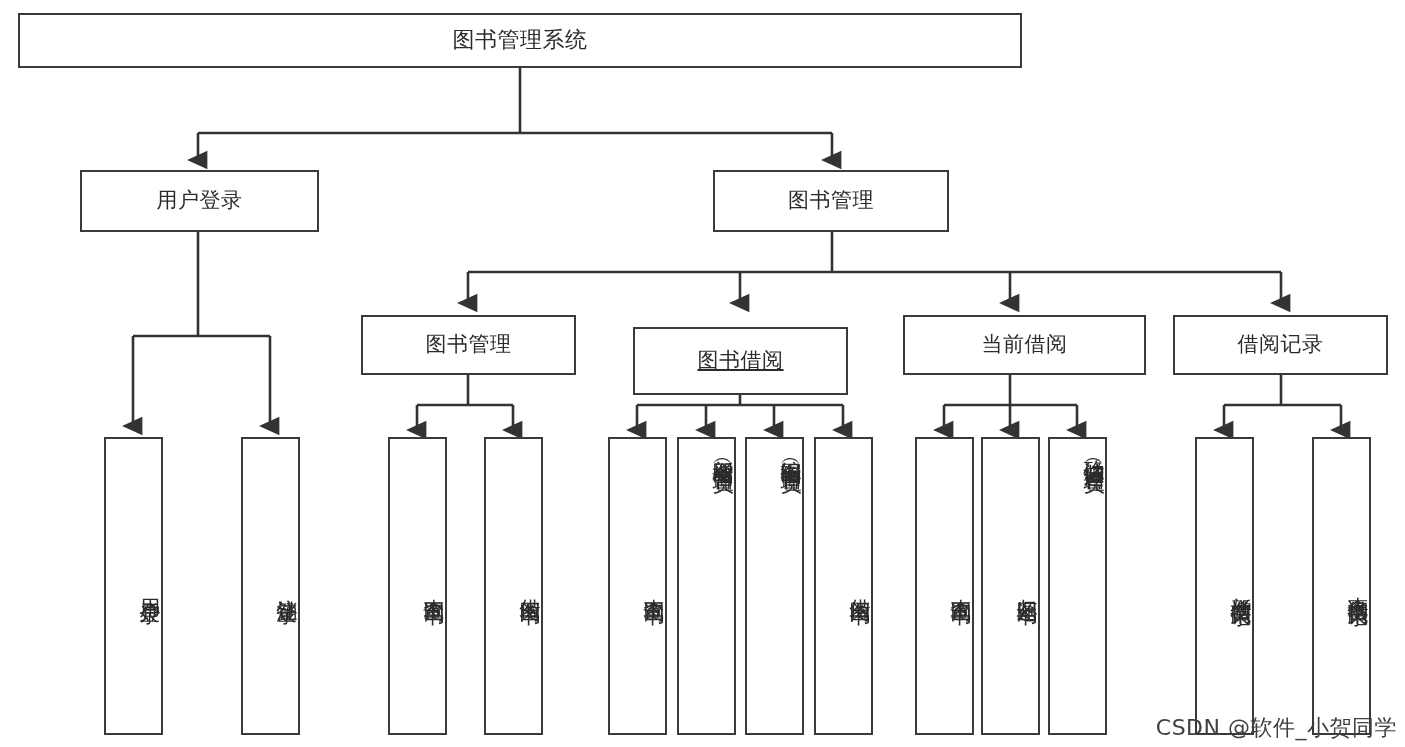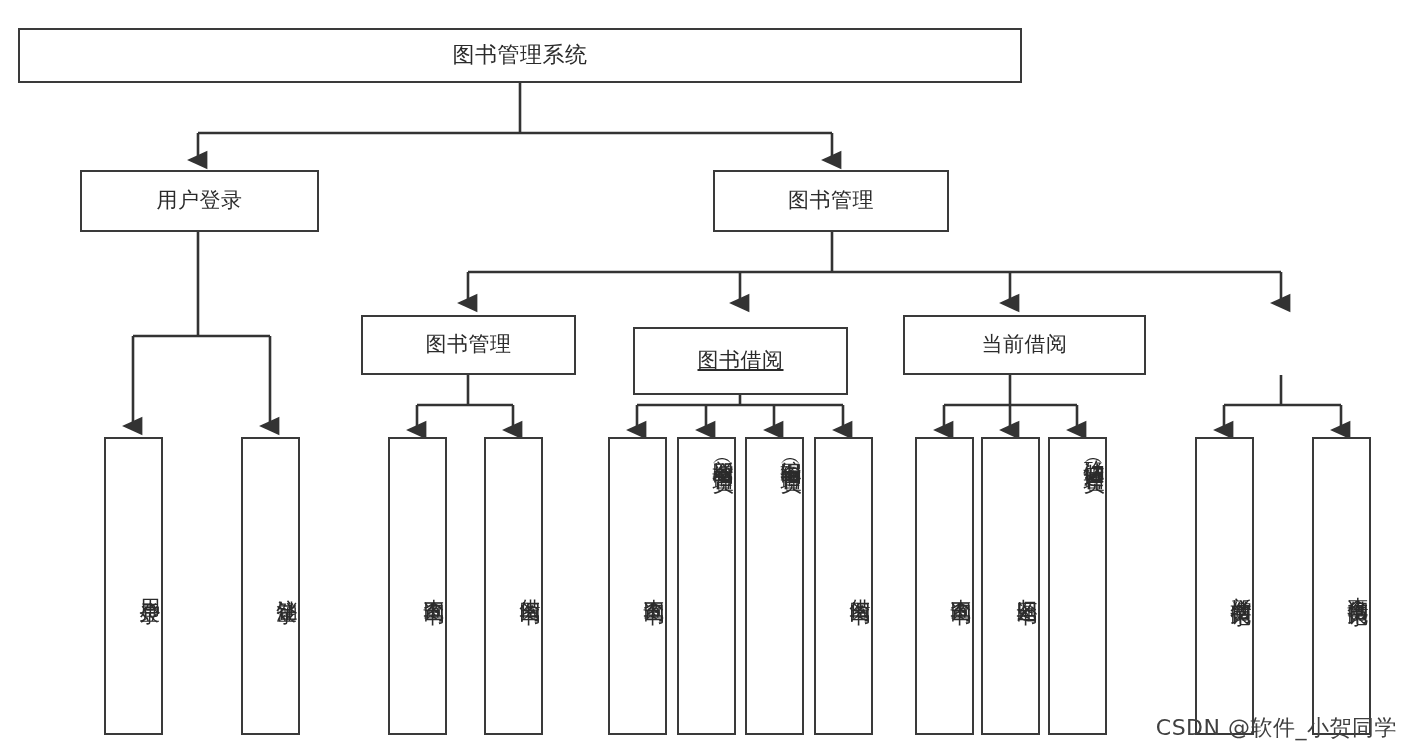--- a/index.html
+++ b/index.html
@@ -124,40 +124,43 @@
       <path d="M1010,405 L1010,430" marker-end="url(#arrow)"></path>
       <path d="M1077,405 L1077,430" marker-end="url(#arrow)"></path>
 
       <path d="M1281,375 L1281,405"></path>
       <path d="M1224,405 L1341,405"></path>
       <path d="M1224,405 L1224,430" marker-end="url(#arrow)"></path>
       <path d="M1341,405 L1341,430" marker-end="url(#arrow)"></path>
     </g>
   </svg>
 
-  <div class="node horiz root" style="left:18px; top:28px; width:1004px; height:55px;">
+  <div class="node horiz root" style="left:18px; top:13px; width:1004px; height:55px;">
     <span class="node-label">图书管理系统</span>
   </div>
 
   <div class="node horiz" style="left:80px; top:170px; width:239px; height:62px;">
     <span class="node-label">用户登录</span>
   </div>
   <div class="node horiz" style="left:713px; top:170px; width:236px; height:62px;">
     <span class="node-label">图书管理</span>
   </div>
 
   <div class="node horiz" style="left:361px; top:315px; width:215px; height:60px;">
     <span class="node-label">图书管理</span>
   </div>
   <div class="node horiz" style="left:633px; top:327px; width:215px; height:68px;text-decoration:underline;">
     <span class="node-label">图书借阅</span>
   </div>
   <div class="node horiz" style="left:903px; top:315px; width:243px; height:60px;">
     <span class="node-label">当前借阅</span>
   </div>
+  <div class="node horiz" style="left:1173px; top:315px; width:215px; height:60px;">
+    <span class="node-label">借阅记录</span>
+  </div>
 
   <div class="node vert" style="left:104px; top:437px; width:59px; height:298px;">
     <span class="node-label">用户登录</span>
   </div>
   <div class="node vert" style="left:241px; top:437px; width:59px; height:298px;">
     <span class="node-label">注销登录</span>
   </div>
 
   <div class="node vert" style="left:388px; top:437px; width:59px; height:298px;">
     <span class="node-label">查询图书</span>

